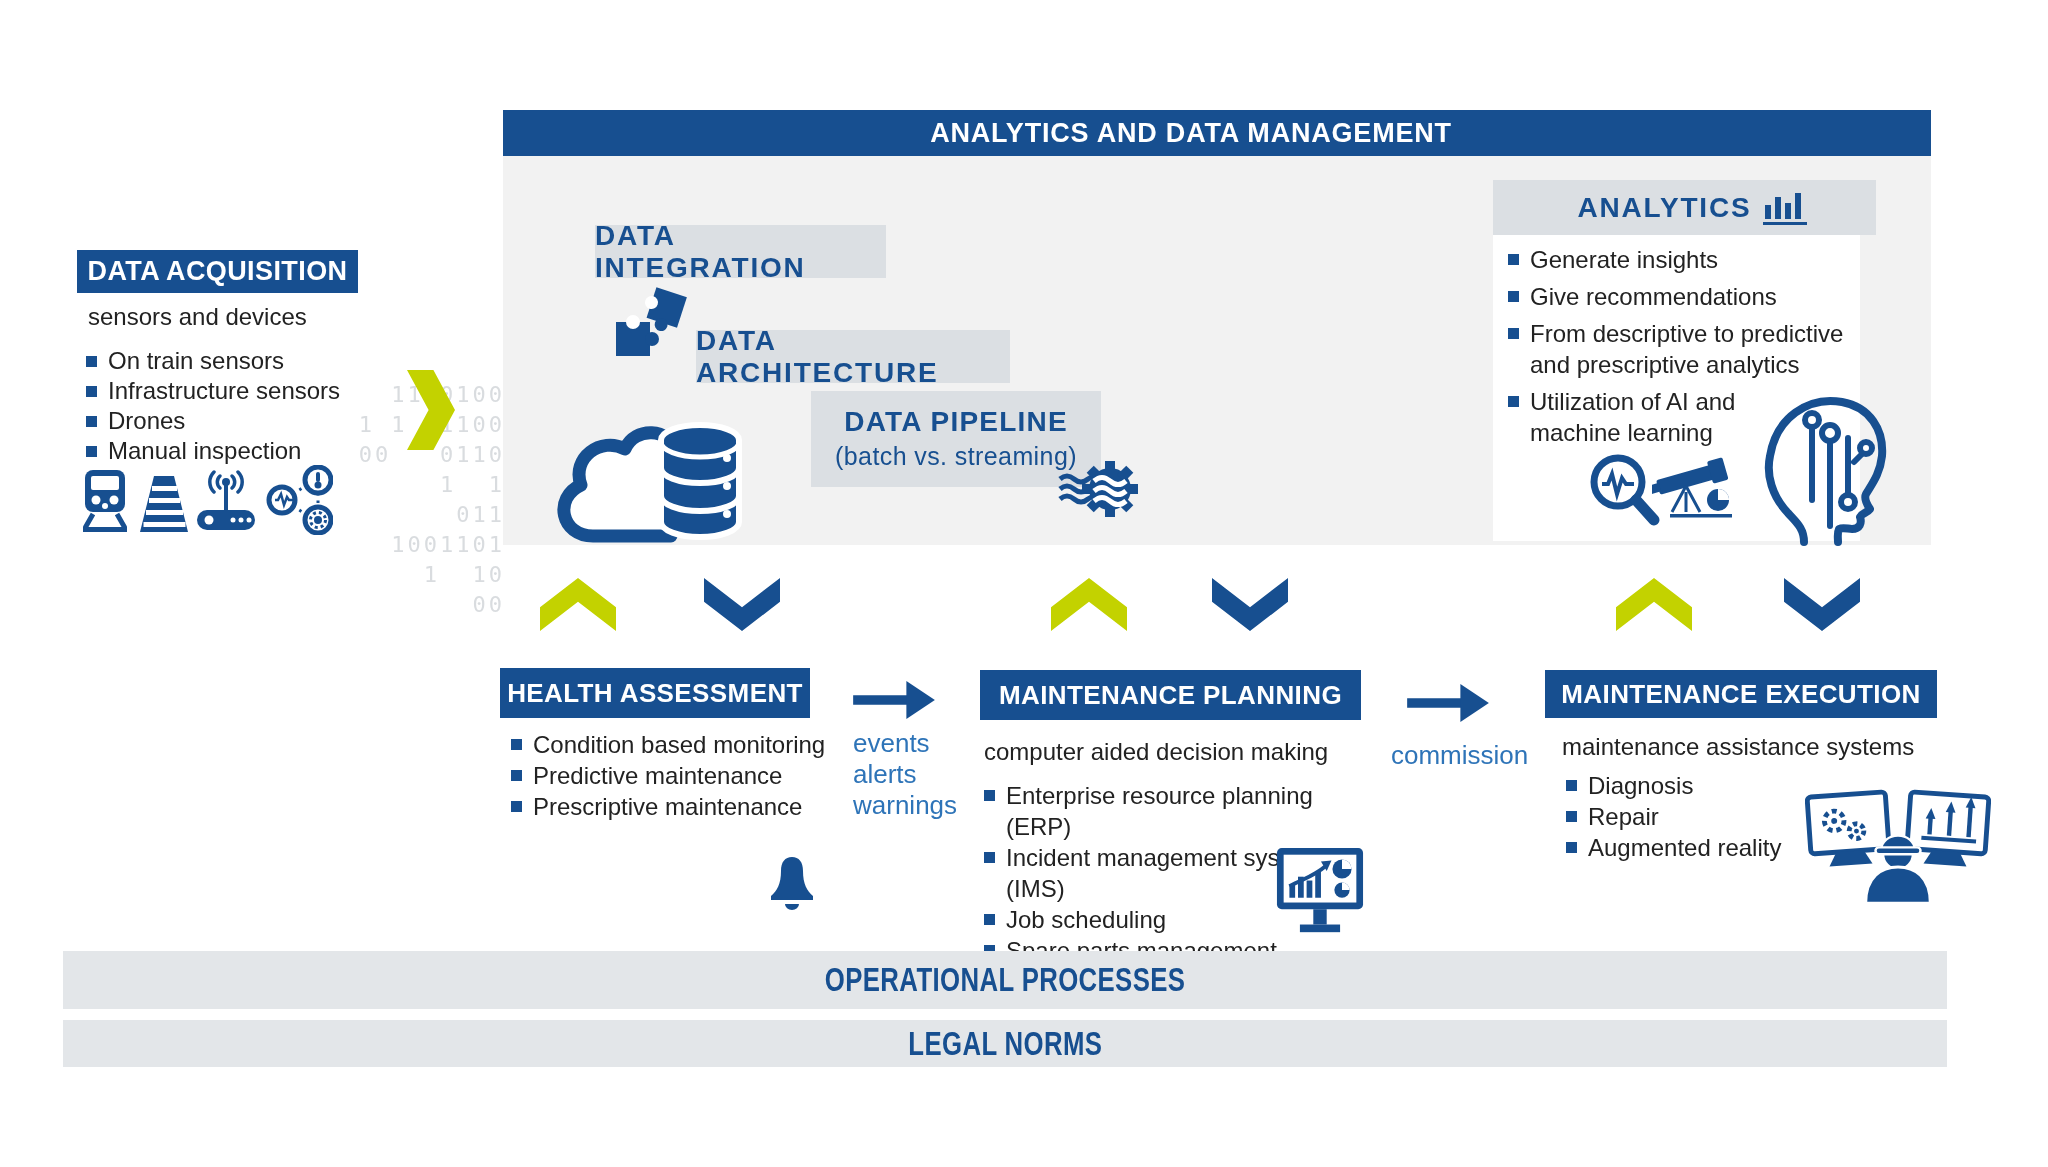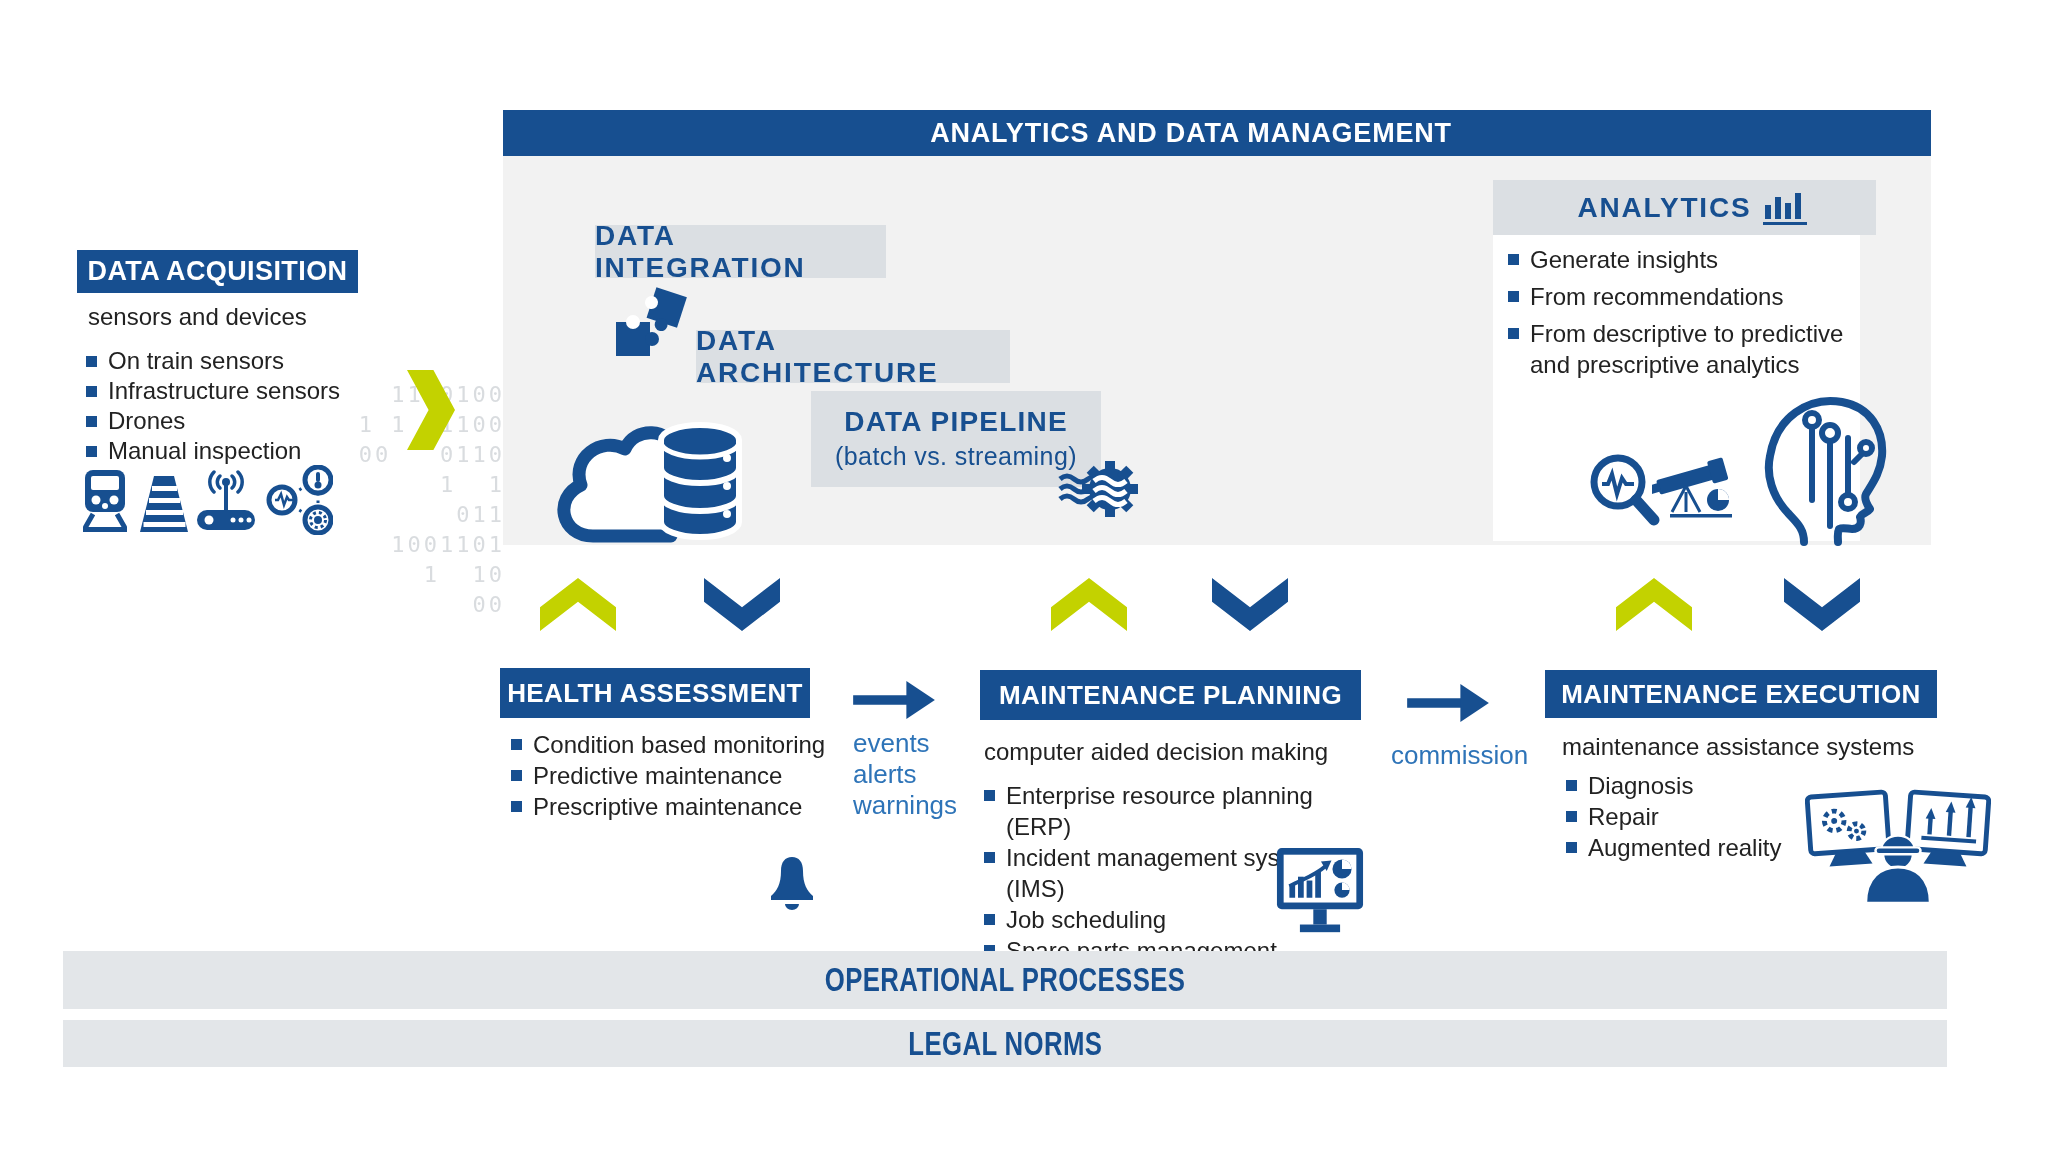--- a/index.html
+++ b/index.html
@@ -198,23 +198,25 @@
         <rect x="22" y="12" width="6" height="16"></rect>
             <rect x="32" y="2" width="6" height="26"></rect>
         <rect x="0" y="31" width="44" height="3"></rect>
           </g>
         </svg>
       </span>
   </div>
   <ul class="abs bullets an" style="left:1507px;top:244px;width:340px;">
 
   <li><span>Generate insights</span></li>
-      <li><span>From recommendations</span></li>
+      <li><span>Give recommendations</span></li>
       <li><span>From descriptive to predictive
 and prescriptive analytics</span></li>
+      <li><span>Utilization of AI and
+machine learning</span></li>
     </ul>
   <div class="abs ic" style="left:1588px;top:452px;width:72px;height:74px;">
     <svg viewBox="0 0 72 74">
       <circle cx="30" cy="30" r="24" fill="#fff" stroke="currentColor" stroke-width="7"></circle>
       <path d="M14 32 h6 l4 -10 5 20 5 -16 4 6 h8" stroke="currentColor" stroke-width="4" fill="none"></path>
       <path d="M48 48 L66 68" stroke="currentColor" stroke-width="11" stroke-linecap="round"></path>
       </svg>
   </div>
   <div class="abs ic" style="left:1652px;top:448px;width:104px;height:72px;">
     <svg viewBox="0 0 104 72">

